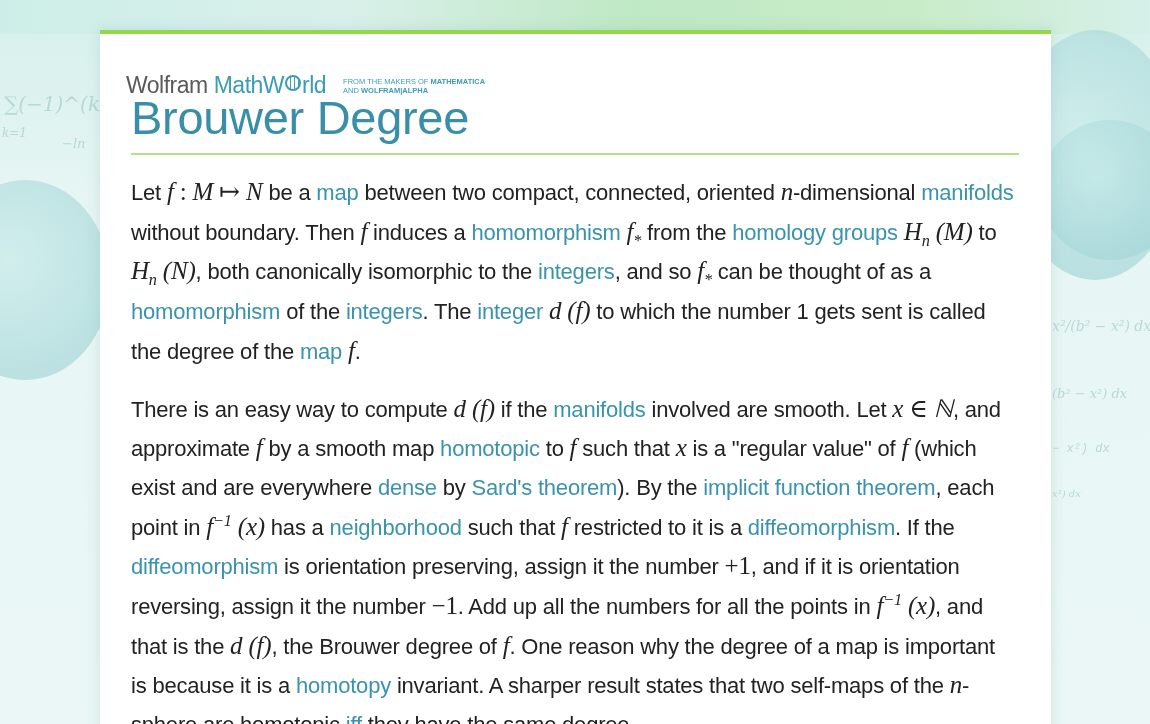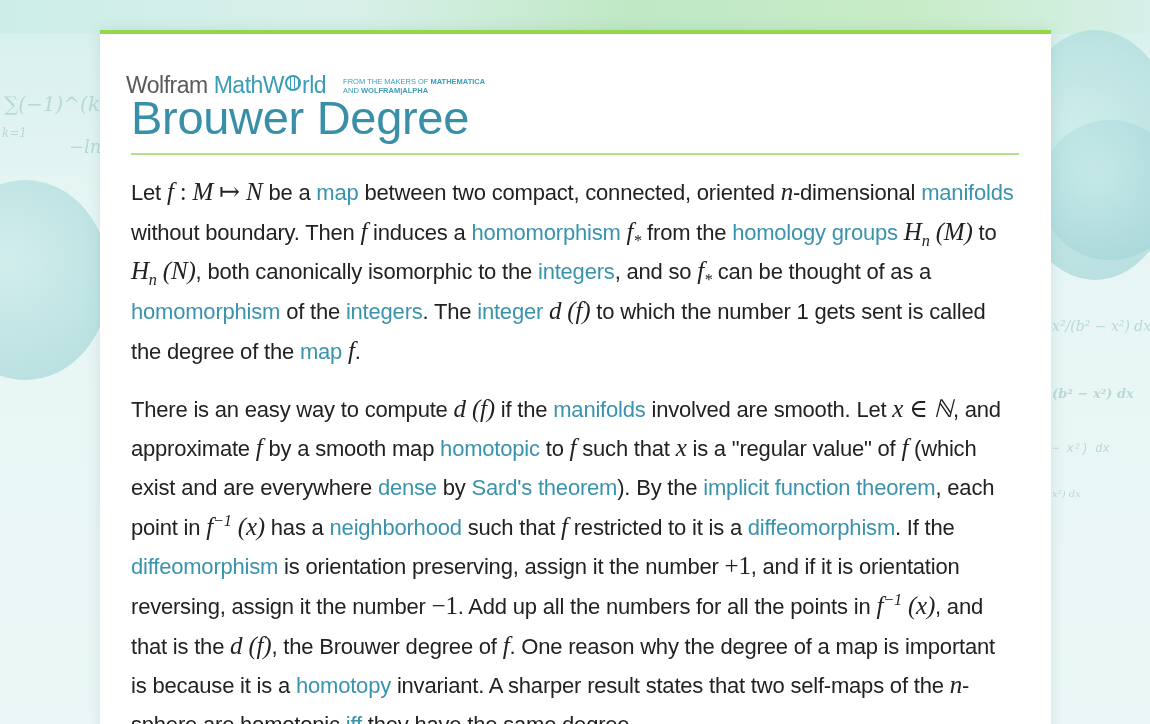--- a/index.html
+++ b/index.html
@@ -59,27 +59,27 @@
 <div class="bg-shape" style="left:-60px;top:180px;width:170px;height:200px;"></div>
 <div class="bg-shape" style="left:1010px;top:30px;width:170px;height:250px;"></div>
 <div class="bg-shape" style="left:1040px;top:120px;width:140px;height:140px;opacity:0.45;"></div>
 
 <div class="bg-math" style="left:4px;top:92px;font-size:20px;">
   <span>∑(−1)^(k−1)</span>
 </div>
 <div class="bg-math" style="left:2px;top:126px;font-size:12px;font-style:italic;">
   <span>k=1</span>
 </div>
-<div class="bg-math" style="left:69px;top:136px;font-size:18px;">
+<div class="bg-math" style="left:62px;top:136px;font-size:13px;">
   <span>−ln</span>
 </div>
 <div class="bg-math" style="left:1052px;top:318px;font-size:14px;">
   <span>x²/(b² − x²) dx</span>
 </div>
-<div class="bg-math" style="left:1052px;top:386px;font-size:13px;font-weight:bold;">
+<div class="bg-math" style="left:1052px;top:386px;font-size:13px;">
   <span>(b² − x²) dx</span>
 </div>
 <div class="bg-math" style="left:1052px;top:442px;font-size:12px;font-family:Liberation Mono, monospace;">
   <span>− x²) dx</span>
 </div>
 <div class="bg-math" style="left:1052px;top:488px;font-size:10px;">
   <span>x²) dx</span>
 </div>
 
 <div class="card">

